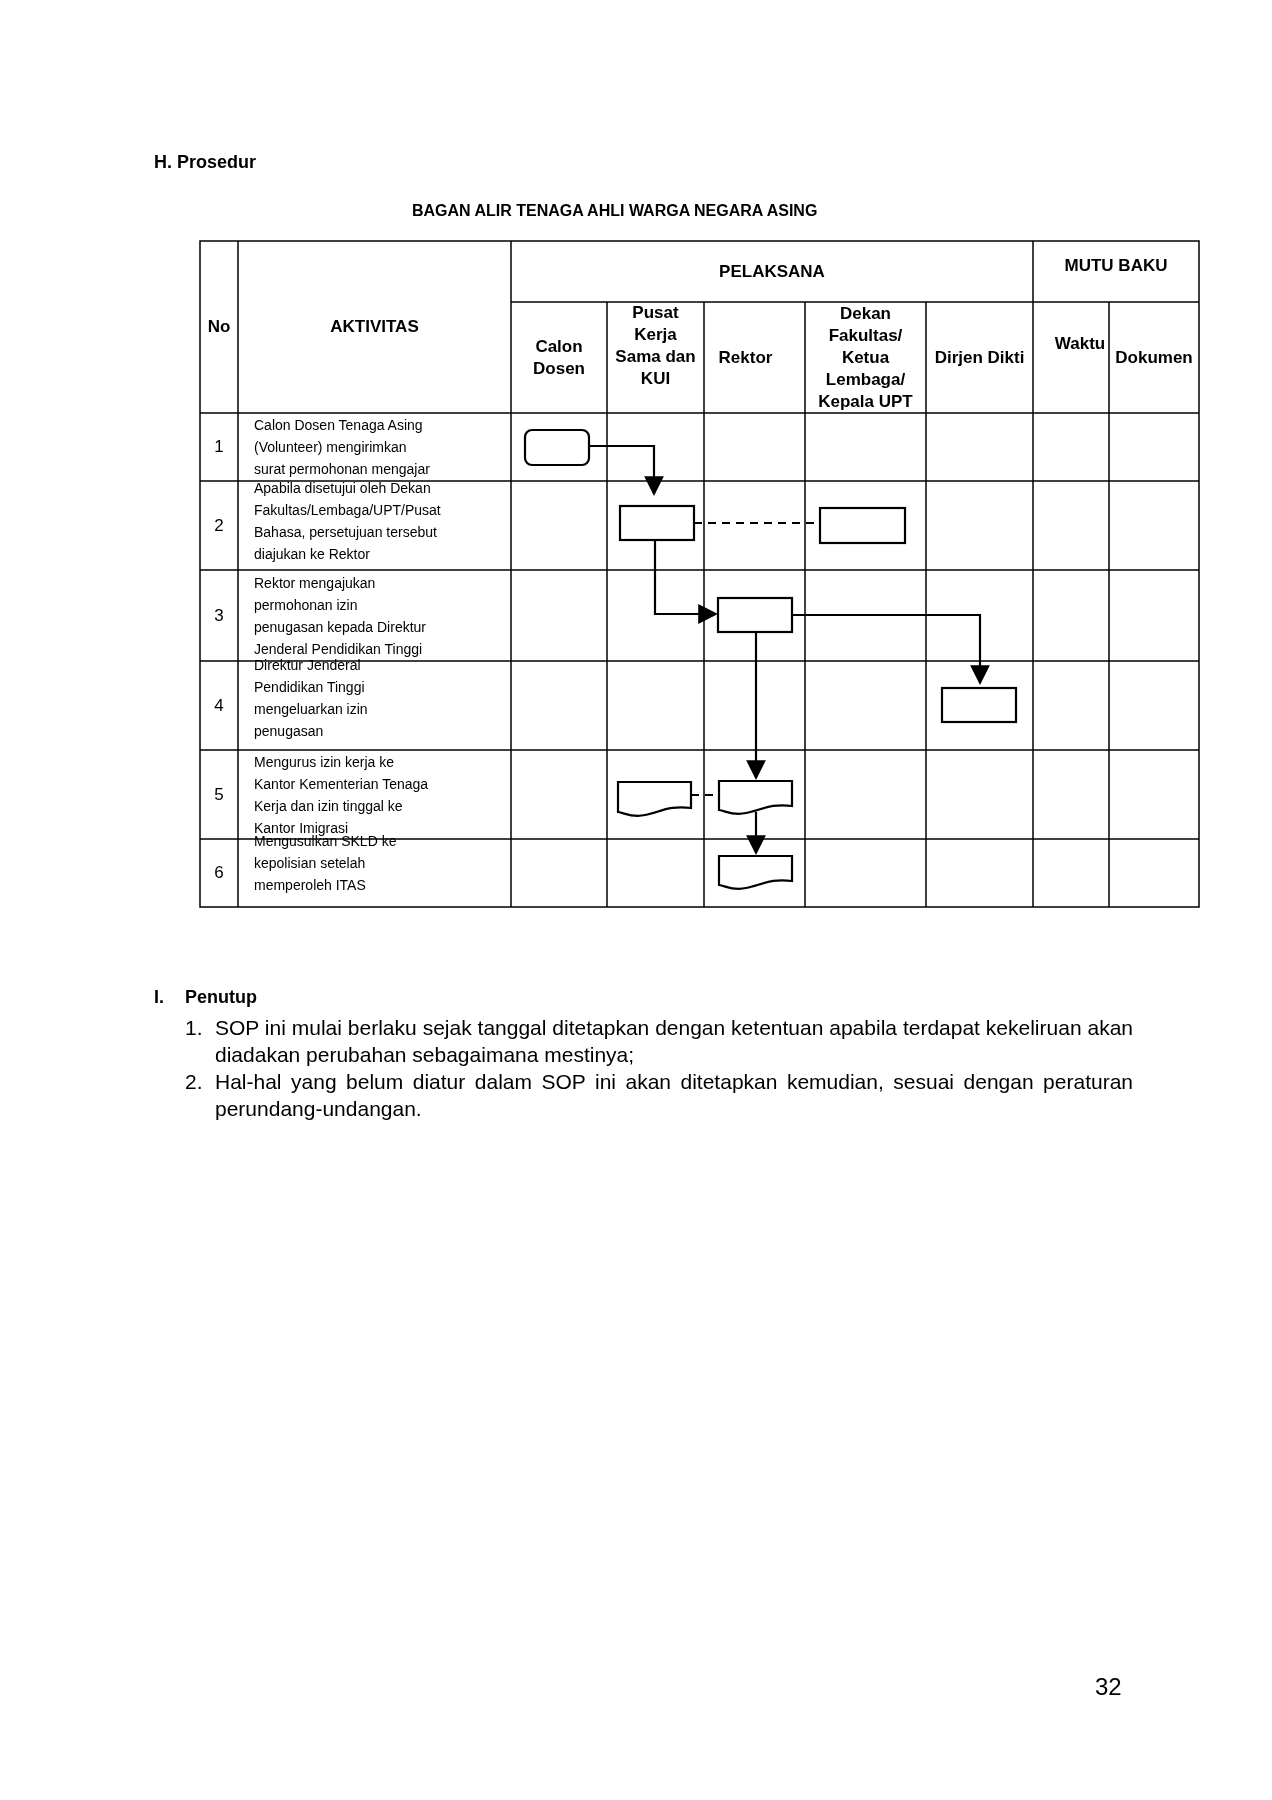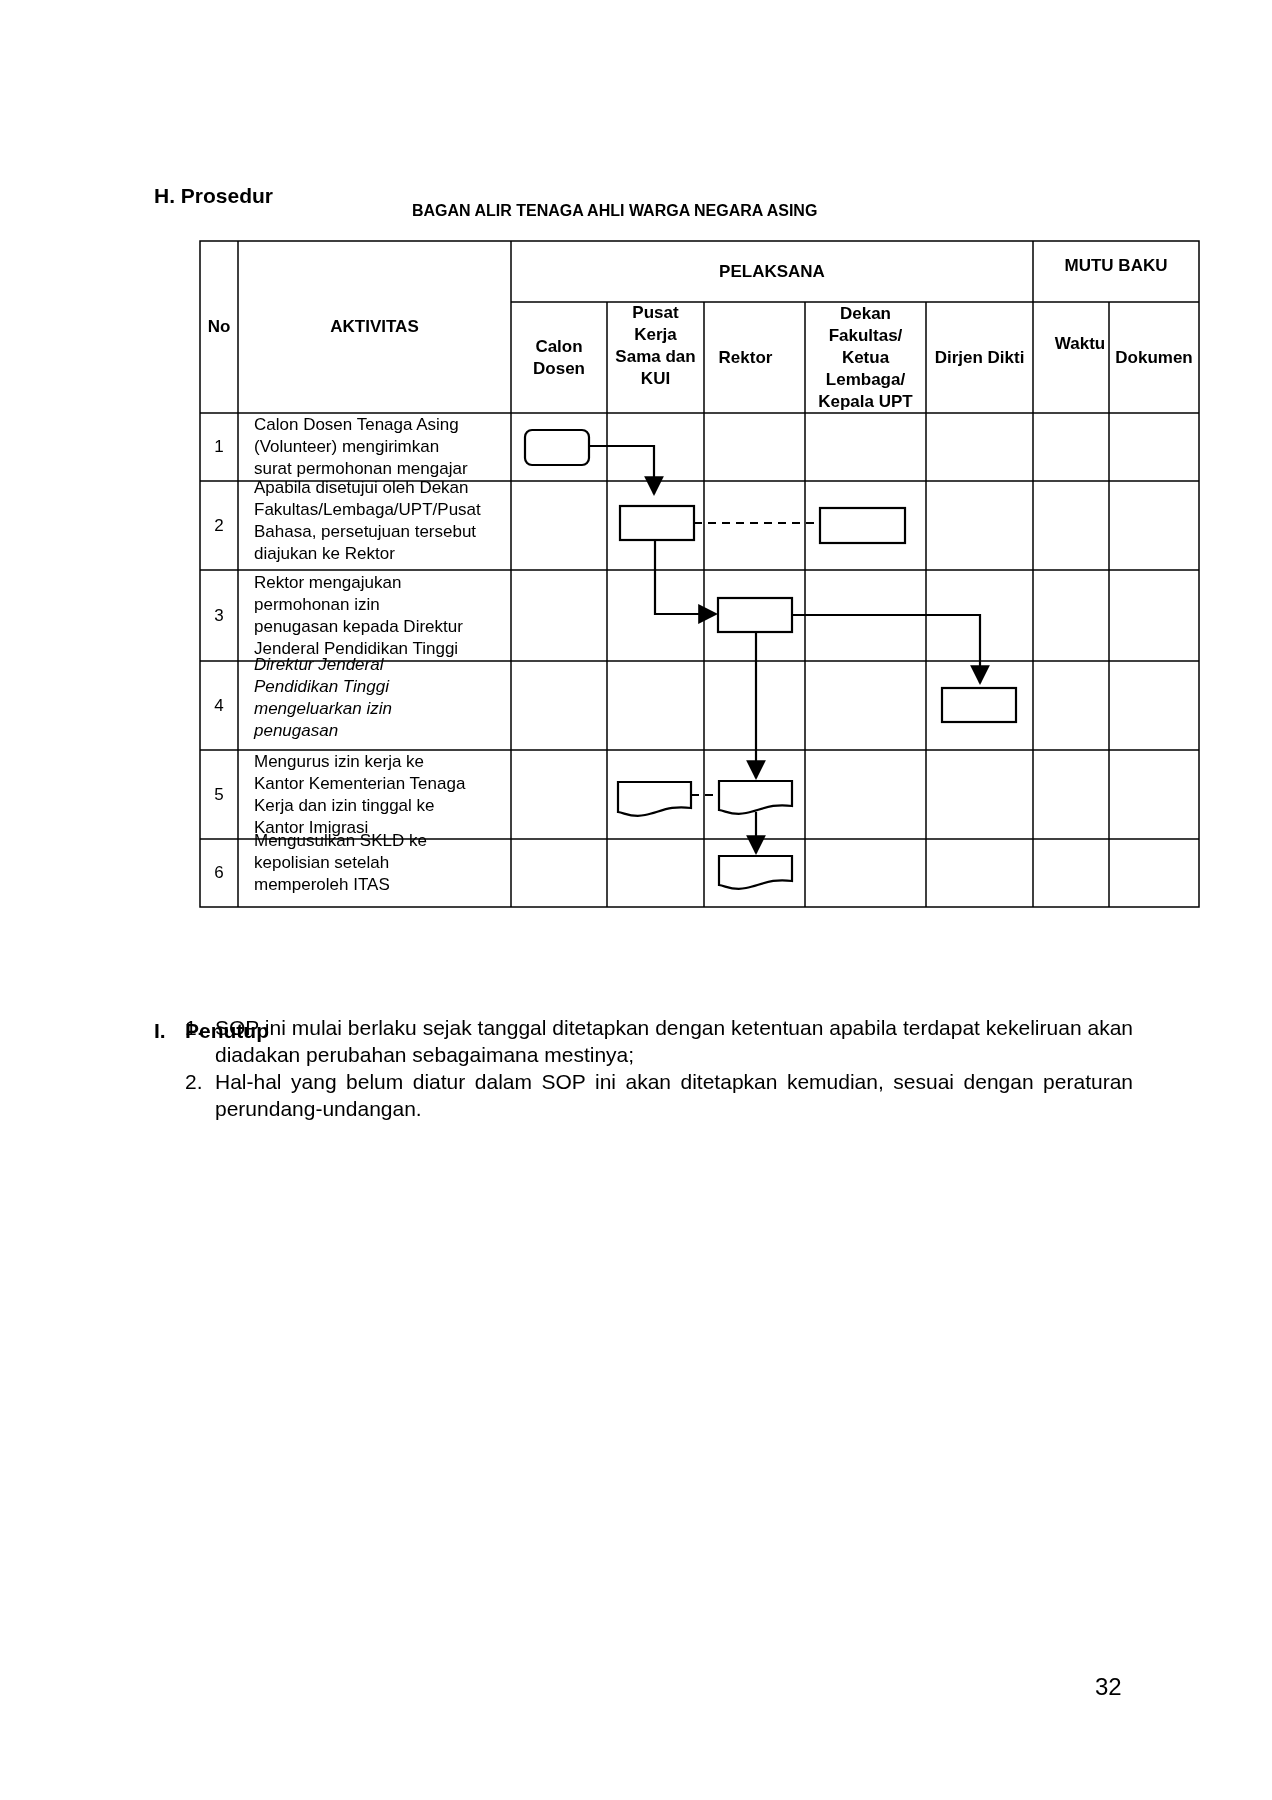--- a/index.html
+++ b/index.html
@@ -1,26 +1,26 @@
 <!DOCTYPE html>
 <html><head>
 <meta charset="utf-8">
 <style>
   html, body { margin: 0; padding: 0; background: #ffffff; }
   body { width: 1272px; height: 1800px; position: relative; overflow: hidden;
          font-family: "Liberation Sans", sans-serif; color: #000; }
   .abs { position: absolute; }
-  .section-title { font-weight: bold; font-size: 21px; white-space: nowrap; margin-top: 32px; }
+  .section-title { font-weight: bold; font-size: 18px; white-space: nowrap; }
   .chart-title { font-weight: bold; font-size: 16px; white-space: nowrap; }
   .grid { position: absolute; left: 0; top: 0; width: 1272px; height: 1800px; }
   .cell { position: absolute; box-sizing: border-box; display: flex; align-items: center;
           justify-content: center; text-align: center; }
   .hdr { font-weight: bold; font-size: 17px; line-height: 22px; border-radius: 6px; }
   .no { font-size: 17px; }
-  .act { justify-content: flex-start; text-align: left; font-size: 17px; line-height: 22px;
+  .act { justify-content: flex-start; text-align: left; font-size: 14px; line-height: 22px;
          padding-left: 16px; white-space: nowrap; }
   .list { position: absolute; left: 185px; width: 948px; font-size: 21px; line-height: 27px; }
   .list-item { display: flex; }
   .list-num { width: 30px; flex: none; }
   .list-text { text-align: justify; text-align-last: left; flex: 1; }
   .page-num { font-size: 24px; }
 </style>
 </head>
 <body>
 
@@ -86,21 +86,21 @@
 Bahasa, persetujuan tersebut
 diajukan ke Rektor</div>
 
 <div class="cell no" style="left:200px; top:570px; width:38px; height:91px;">3</div>
 <div class="cell act" style="left:238px; top:570px; width:273px; height:91px; white-space:pre-line;">Rektor mengajukan
 permohonan izin
 penugasan kepada Direktur
 Jenderal Pendidikan Tinggi</div>
 
 <div class="cell no" style="left:200px; top:661px; width:38px; height:89px;">4</div>
-<div class="cell act" style="left:238px; top:661px; width:273px; height:74px; white-space:pre-line;font-style:italic;">Direktur Jenderal
+<div class="cell act" style="left:238px; top:661px; width:273px; height:74px; white-space:pre-line;">Direktur Jenderal
 Pendidikan Tinggi
 mengeluarkan izin
 penugasan</div>
 
 <div class="cell no" style="left:200px; top:750px; width:38px; height:89px;">5</div>
 <div class="cell act" style="left:238px; top:750px; width:273px; height:89px; white-space:pre-line;">Mengurus izin kerja ke
 Kantor Kementerian Tenaga
 Kerja dan izin tinggal ke
 Kantor Imigrasi</div>
 

